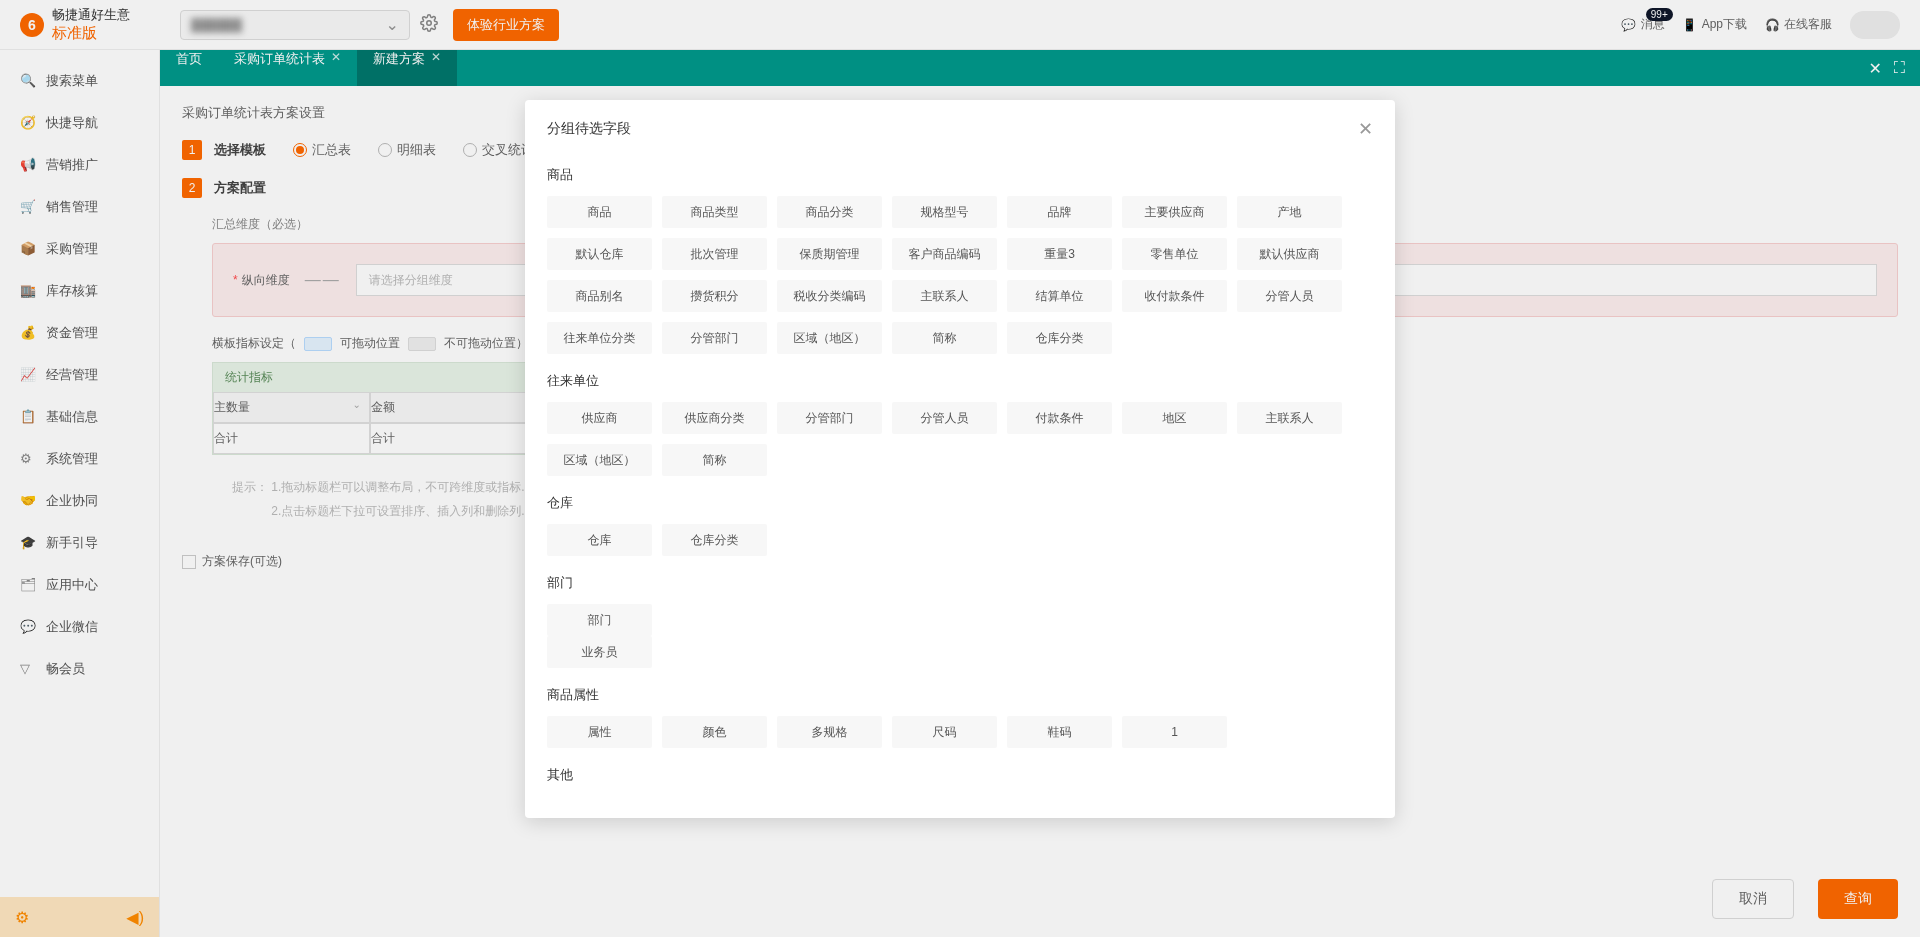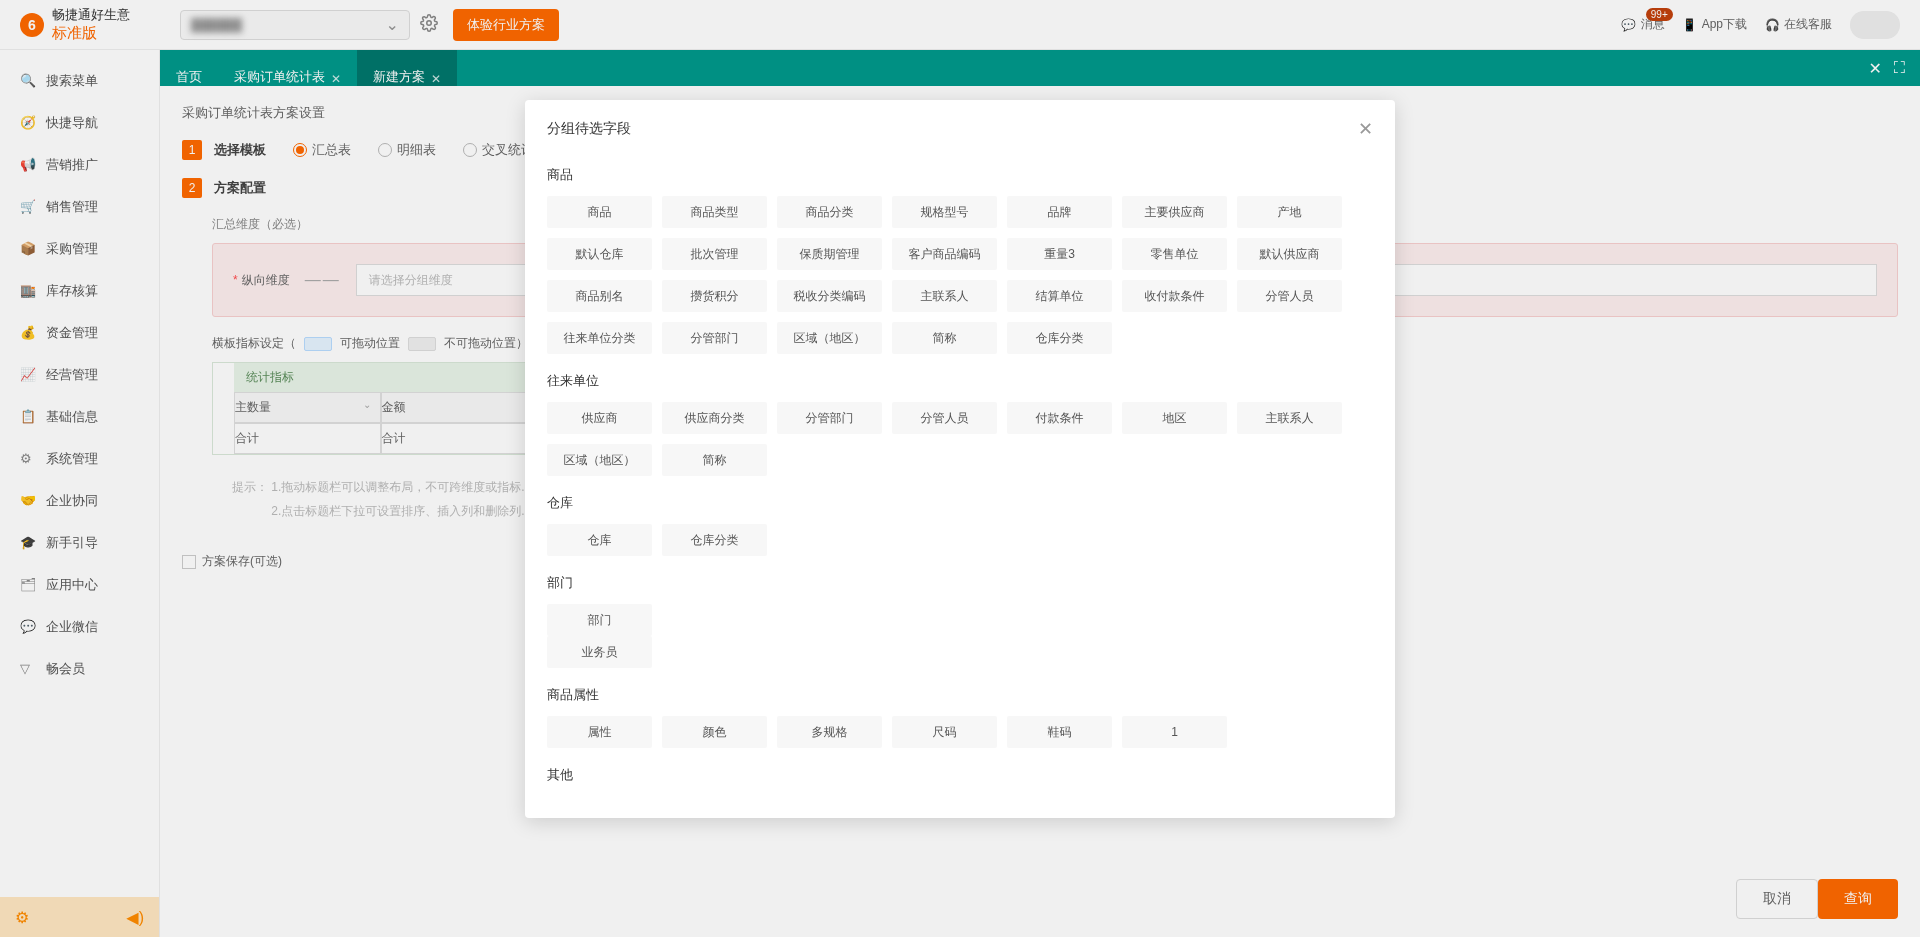--- a/index.html
+++ b/index.html
@@ -11,34 +11,34 @@
 .logo-icon { width: 24px; height: 24px; background: #ff6a00; border-radius: 50%; display: flex; align-items: center; justify-content: center; color: #fff; font-weight: bold; font-size: 14px; }
 .logo-text { font-size: 13px; color: #333; }
 .logo-sub { font-size: 15px; color: #ff6a00; }
 .company-select { margin-left: 20px; width: 230px; height: 30px; border: 1px solid #ddd; border-radius: 4px; background: #f9f9f9; position: relative; display: flex; align-items: center; padding: 0 10px; }
 .company-select .blur { filter: blur(3px); color: #999; font-size: 12px; }
 .company-select .chev { position: absolute; right: 10px; color: #999; }
 .gear-btn { margin-left: 10px; color: #888; cursor: pointer; }
 .exp-btn { margin-left: 15px; background: #ff6a00; color: #fff; border: none; padding: 7px 14px; border-radius: 4px; font-size: 13px; cursor: pointer; }
 .header-right { margin-left: auto; display: flex; align-items: center; gap: 18px; font-size: 12px; color: #666; }
 .header-right .item { display: flex; align-items: center; gap: 4px; cursor: pointer; position: relative; }
-.badge { position: absolute; top: -8px; right: -8px; background: #c2410c; color: #fff; font-size: 10px; border-radius: 8px; padding: 1px 5px; }
+.badge { position: absolute; top: -8px; right: -8px; background: #0f172a; color: #fff; font-size: 10px; border-radius: 8px; padding: 1px 5px; }
 .avatar { width: 50px; height: 28px; background: #eee; border-radius: 14px; }
 
 
 .sidebar { position: absolute; left: 0; top: 50px; width: 160px; background: #fff; height: calc(100% - 50px); border-right: 1px solid #eee; display: flex; flex-direction: column; }
 .sidebar .menu { flex: 1; padding-top: 10px; }
 .sidebar .menu-item { display: flex; align-items: center; gap: 10px; padding: 12px 20px; font-size: 13px; color: #555; cursor: pointer; }
 .sidebar .menu-item svg, .sidebar .menu-item .mi-icon { width: 16px; height: 16px; color: #888; }
 .sidebar-footer { height: 40px; background: #ffe7c2; display: flex; align-items: center; justify-content: space-between; padding: 0 15px; }
 .sidebar-footer .sf-icon { color: #ff8c00; cursor: pointer; }
 
 
 .tabs-bar { position: absolute; left: 160px; top: 50px; right: 0; height: 36px; background: #00998c; display: flex; align-items: stretch; }
-.tab { padding: 0 16px; display: flex; align-items: flex-end; color: #fff; font-size: 13px; gap: 6px; cursor: pointer; }
+.tab { padding: 0 16px; display: flex; align-items: flex-start; color: #fff; font-size: 13px; gap: 6px; cursor: pointer; }
 .tab.active { background: #00786d; }
 .tab .close-x { font-size: 12px; opacity: .8; }
 .tabs-right { margin-left: auto; display: flex; align-items: center; gap: 12px; padding-right: 15px; color: #fff; }
 
 
 .main-content { position: absolute; left: 160px; top: 86px; right: 0; bottom: 0; background: #fff; padding: 18px 22px; overflow: hidden; }
 .page-title { font-size: 13px; color: #666; margin-bottom: 18px; }
 .step-row { display: flex; align-items: center; gap: 12px; font-size: 13px; margin-bottom: 18px; }
 .step-num { width: 20px; height: 20px; background: #ff6a00; color: #fff; display: inline-flex; align-items: center; justify-content: center; font-size: 12px; border-radius: 2px; }
 .step-label { font-weight: bold; color: #444; }
@@ -50,32 +50,32 @@
 .sub-label { font-size: 12px; color: #888; margin-bottom: 10px; }
 .dim-box { background: #fdeeee; border: 1px solid #f8d0d0; padding: 20px; border-radius: 3px; display: flex; align-items: center; gap: 15px; margin-bottom: 18px; }
 .dim-box .req { color: #ff4d4f; margin-right: 4px; }
 .dim-box .lbl { font-size: 12px; color: #666; }
 .dim-box .dash { color: #aaa; letter-spacing: 2px; }
 .dim-input { flex: 1; height: 32px; border: 1px solid #ddd; background: #fff; padding: 0 12px; font-size: 12px; color: #bbb; display: flex; align-items: center; }
 .indicator-label { font-size: 12px; color: #666; display: flex; align-items: center; gap: 8px; margin-bottom: 10px; }
 .legend-swatch { display: inline-block; width: 28px; height: 14px; border-radius: 2px; }
 .sw1 { background: #e6f4ff; border: 1px solid #b8dcff; }
 .sw2 { background: #f0f0f0; border: 1px solid #ddd; }
-.mini-table { border: 1px solid #d9e8d9; width: 316px; padding-left: 21px; }
+.mini-table { border: 1px solid #d9e8d9; width: 316px; }
 .mini-table .hdr { background: #e8f4e8; padding: 6px 12px; font-size: 12px; color: #5a8c5a; }
 .mini-table .row { display: flex; }
 .mini-table .cell { flex: 1; border: 1px solid #e0e0e0; padding: 6px 0; text-align: left; font-size: 12px; color: #666; background: #fff; position: relative; }
 .mini-table .cell.h { background: #f8f8f8; }
 .mini-table .cell .chev-d { position: absolute; right: 8px; color: #aaa; font-size: 10px; }
 .hints { font-size: 12px; color: #bbb; margin-top: 20px; line-height: 2; padding-left: 20px; }
 .save-row { display: flex; align-items: center; gap: 6px; font-size: 12px; color: #666; margin-top: 30px; }
 .save-row .chk { width: 14px; height: 14px; border: 1px solid #ccc; }
 
 
-.bottom-bar { position: absolute; right: 22px; bottom: 18px; display: flex; gap: 0; }
+.bottom-bar { position: absolute; right: 22px; bottom: 18px; display: flex; gap: 24px; }
 .btn { padding: 10px 26px; font-size: 14px; border-radius: 4px; cursor: pointer; border: none; }
 .btn-cancel { background: #fff; border: 1px solid #ddd; color: #666; }
 .btn-primary { background: #ff6a00; color: #fff; }
 
 
 .modal-mask { position: absolute; inset: 0; background: rgba(0,0,0,0.06); }
 .modal { position: absolute; left: 50%; top: 100px; transform: translateX(-50%); width: 870px; background: #fff; box-shadow: 0 4px 20px rgba(0,0,0,.15); border-radius: 4px; }
 .modal-header { padding: 18px 22px; display: flex; align-items: center; justify-content: space-between; }
 .modal-title { font-size: 14px; color: #333; }
 .modal-close { color: #999; cursor: pointer; font-size: 18px; }

